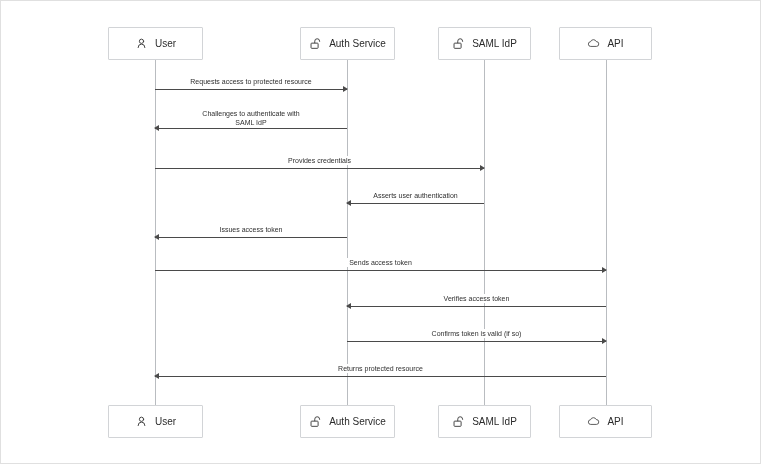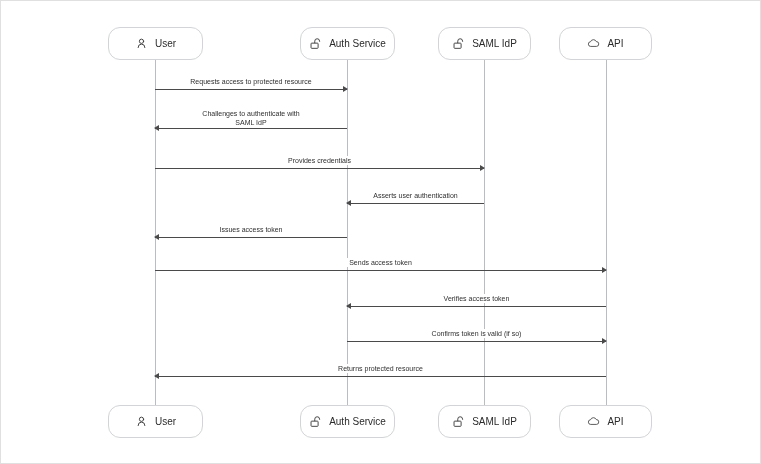--- a/index.html
+++ b/index.html
@@ -22,21 +22,21 @@
   .lifeline {
     position: absolute;
     width: 1px;
     background: #b9bcc0;
   }
   .participant {
     position: absolute;
     height: 33px;
     box-sizing: border-box;
     border: 1px solid #d2d4d7;
-    border-radius: 12px;
+    border-radius: 1px;
     background: #ffffff;
     display: flex;
     align-items: center;
     justify-content: center;
     gap: 7px;
     color: #2b2b2b;
     font-size: 10px;
     line-height: 1;
     white-space: nowrap;
   }

